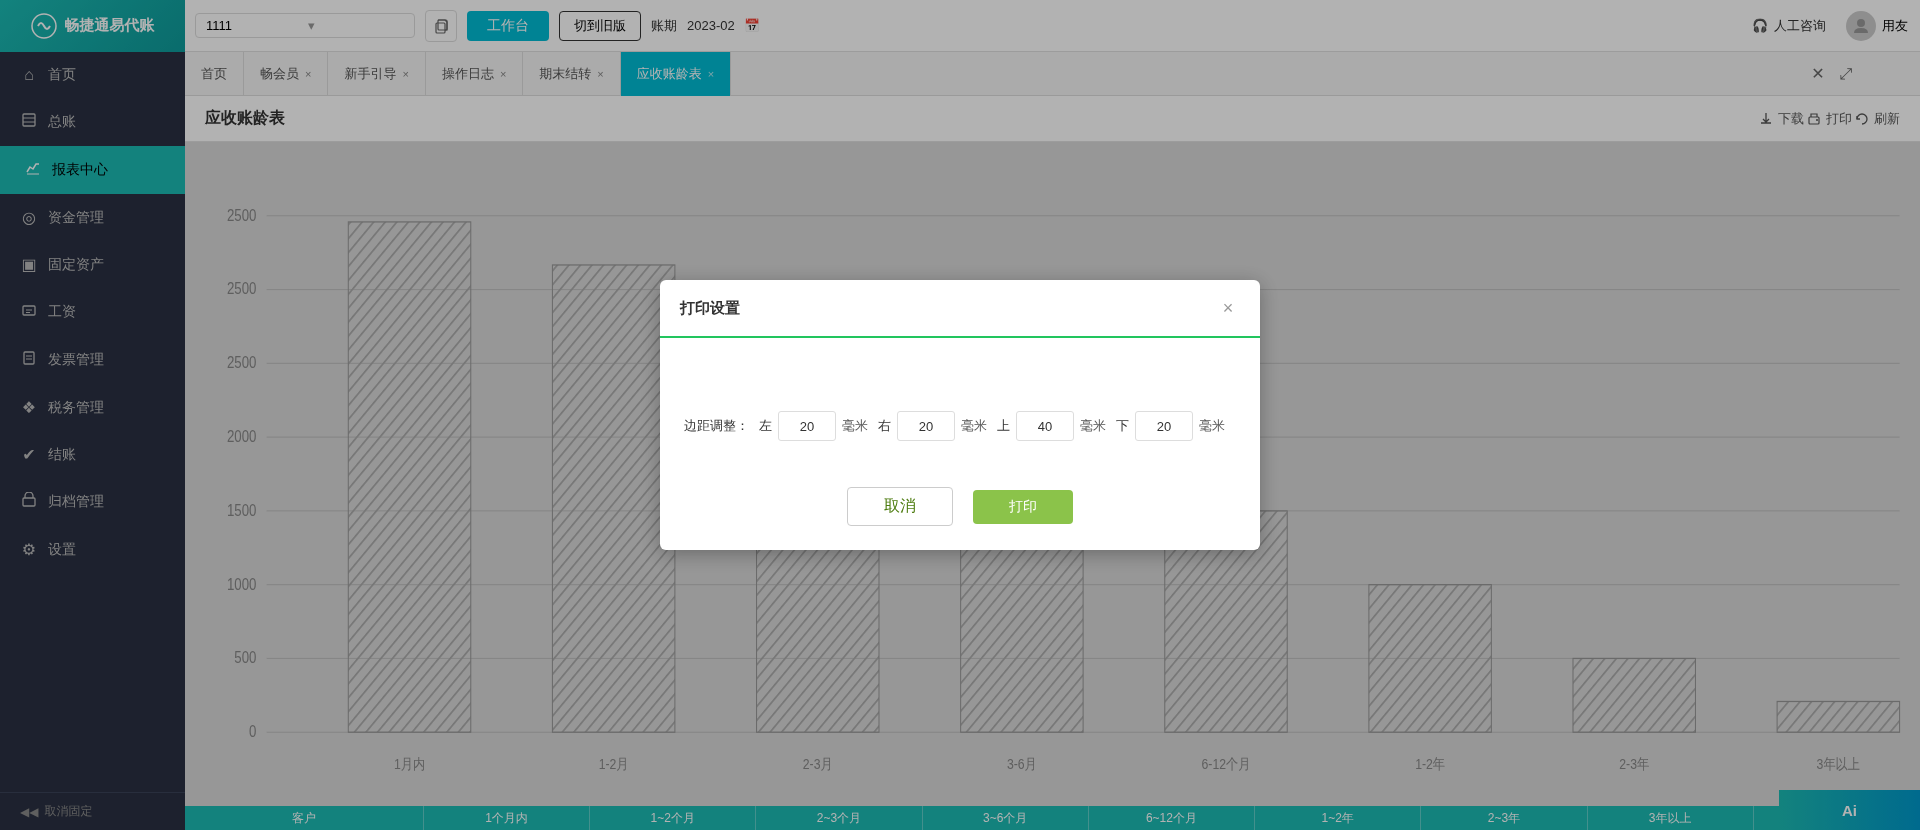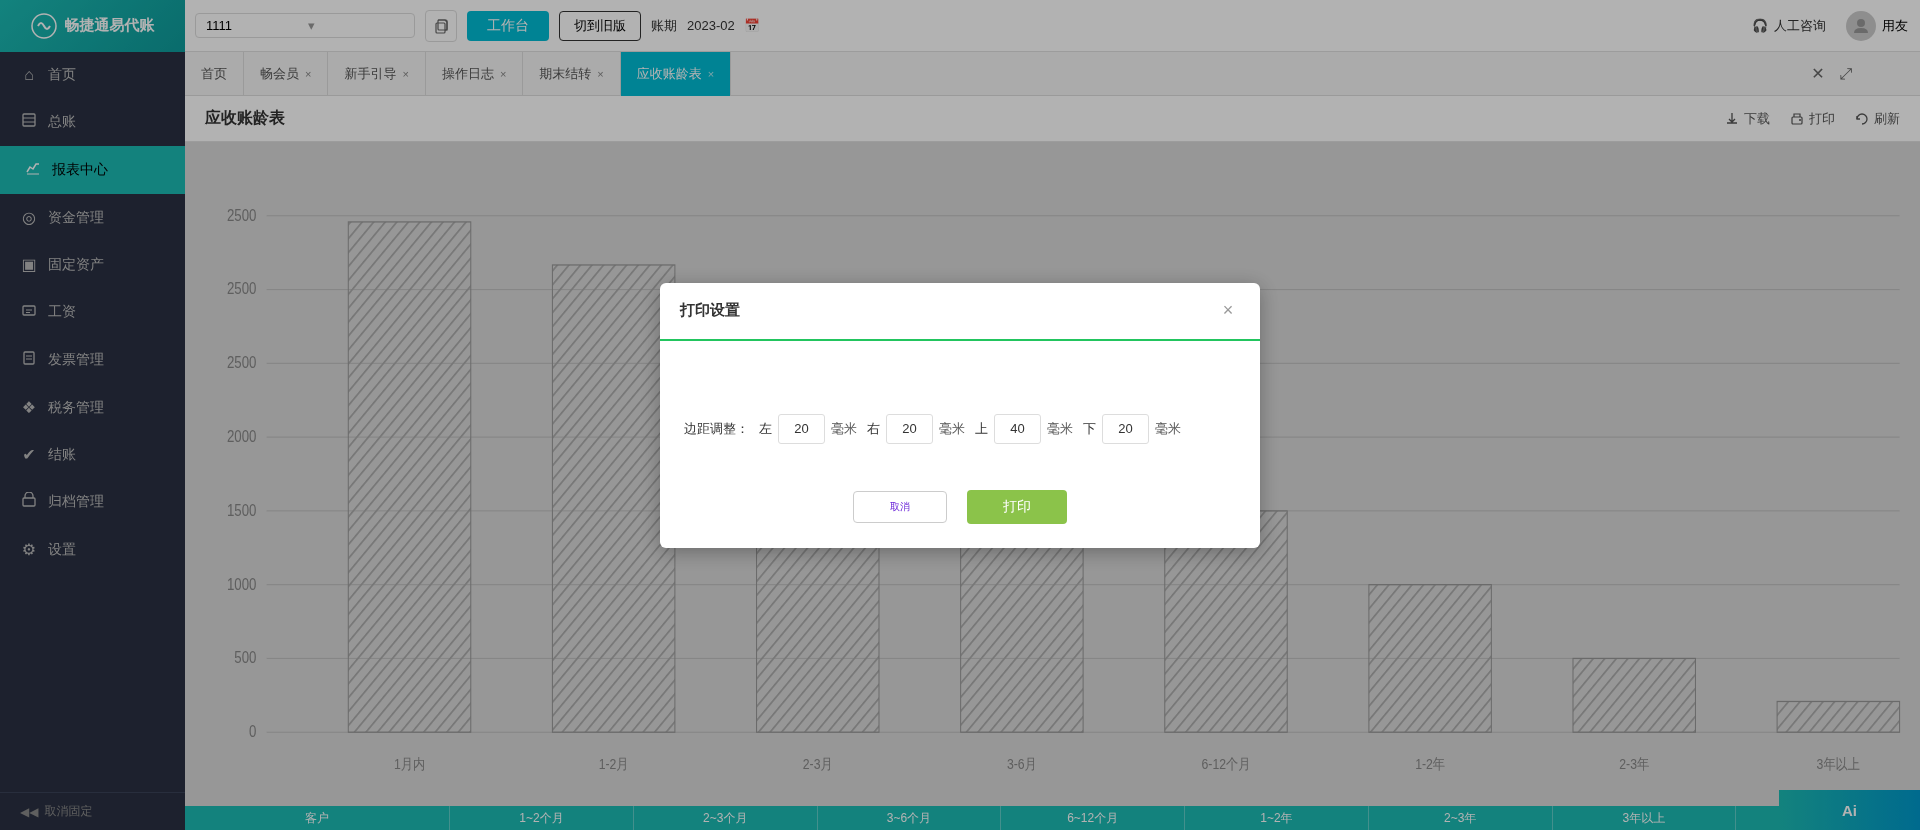--- a/index.html
+++ b/index.html
@@ -228,21 +228,21 @@
     }
     .page-title {
       font-size: 16px;
       font-weight: bold;
       color: #333;
     }
     .page-actions {
       margin-left: auto;
       display: flex;
       align-items: center;
-      gap: 20px;
+      gap: 3px;
       color: #555;
     }
     .page-action-item {
       display: flex;
       align-items: center;
       gap: 5px;
       cursor: pointer;
       font-size: 13px;
     }
 
@@ -325,21 +325,21 @@
       flex-wrap: wrap;
     }
     .margin-label { font-size: 13px; color: #333; }
     .margin-group {
       display: flex;
       align-items: center;
       gap: 6px;
     }
     .margin-dir { font-size: 13px; color: #333; }
     .margin-input {
-      width: 47px;
+      width: 58px;
       height: 30px;
       border: 1px solid #ddd;
       border-radius: 3px;
       text-align: center;
       font-size: 13px;
       color: #333;
     }
     .margin-unit { font-size: 13px; color: #555; }
     .modal-footer {
       display: flex;
@@ -347,22 +347,22 @@
       justify-content: center;
       gap: 20px;
       padding: 16px 24px 24px;
     }
     .btn-cancel {
       padding: 8px 36px;
       border: 1px solid #ccc;
       border-radius: 4px;
       background: #fff;
       cursor: pointer;
-      font-size: 10px;
-      color: #6d28d9;
+      font-size: 16px;
+      color: #4d7c0f;
     }
     .btn-print {
       padding: 8px 36px;
       border: none;
       border-radius: 4px;
       background: #8bc34a;
       cursor: pointer;
       font-size: 14px;
       color: #fff;
     }
@@ -629,20 +629,23 @@
           <rect x="1560" y="455" width="120" height="25" fill="url(#hatch)" stroke="#999" stroke-width="1"></rect>
           <text x="1620" y="510" text-anchor="middle" fill="#888" font-size="12">3年以上</text>
         </svg>
       </div>
 
       <div class="bottom-table-bar">
         <div class="bottom-table-cell">
           <span>客户</span>
         </div>
         <div class="bottom-table-cell">
+          <span>1个月内</span>
+        </div>
+        <div class="bottom-table-cell">
           <span>1~2个月</span>
         </div>
         <div class="bottom-table-cell">
           <span>2~3个月</span>
         </div>
         <div class="bottom-table-cell">
           <span>3~6个月</span>
         </div>
         <div class="bottom-table-cell">
           <span>6~12个月</span>

